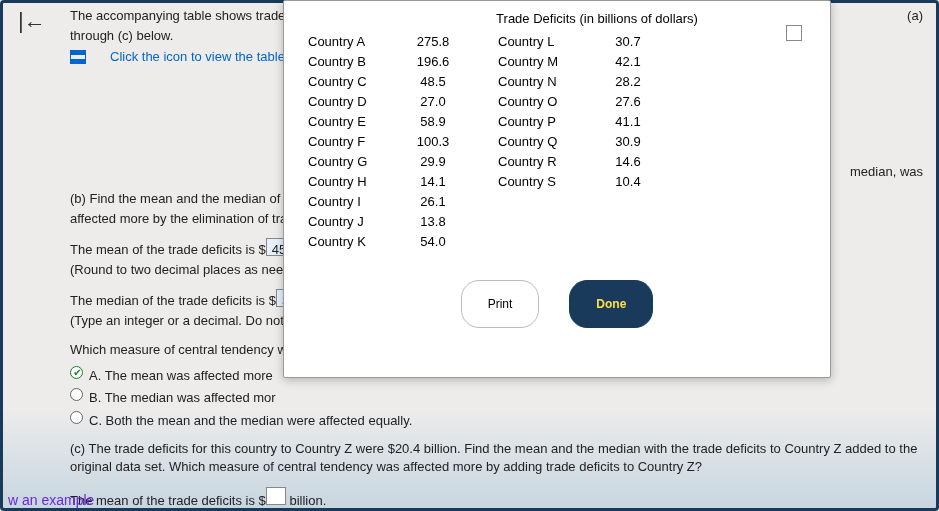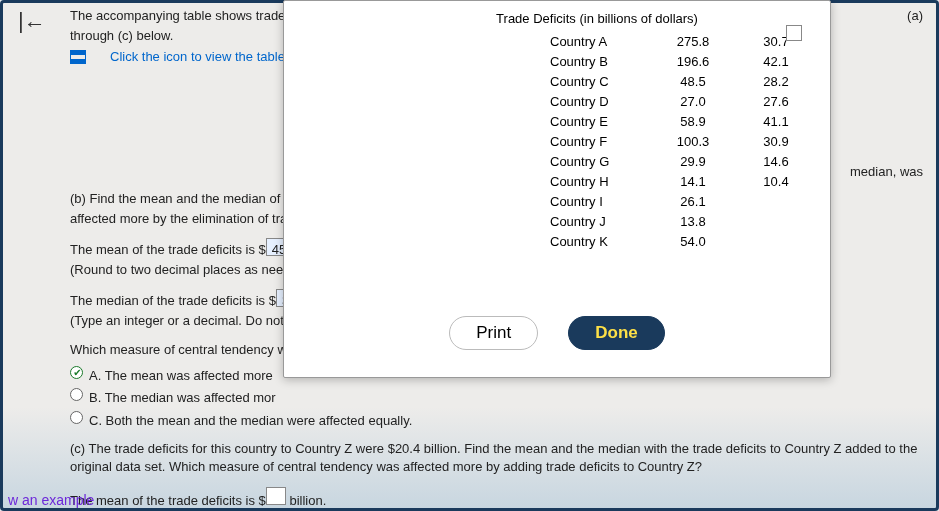--- a/index.html
+++ b/index.html
@@ -99,22 +99,22 @@
       padding: 10px 24px 14px 24px;
     }
     .modal-title {
       text-align: center;
       font-size: 13px;
       margin-bottom: 6px;
       margin-left: 80px;
     }
     .data-grid {
       display: flex;
-      gap: 18px;
-      justify-content: flex-end;
+      gap: 0;
+      justify-content: flex-start;
     }
     .col { display: flex; flex-direction: column; }
     .col.names { width: 90px; }
     .col.vals { width: 70px; text-align: center; }
     .col.names2 { width: 100px; margin-left: 30px; }
     .col.vals2 { width: 60px; text-align: center; }
     .cell { height: 20px; line-height: 20px; font-size: 13px; }
     .copy-icon {
       position: absolute;
       right: 28px;
@@ -131,27 +131,26 @@
       border: 1px solid #888;
       background: #fff;
     }
     .modal-buttons {
       display: flex;
       justify-content: center;
       gap: 30px;
       margin-top: 28px;
     }
     .btn {
-      padding: 6px 26px;
+      padding: 16px 26px;
       border-radius: 18px;
-      font-size: 17px;
+      font-size: 12px;
       cursor: pointer;
       border: 1px solid #bbb;
       background: #fff;
-      margin-top: 36px;
     }
     .btn.primary {
       background: #1a3a5c;
       color: #fde047;
       border-color: #1a3a5c;
       font-weight: bold;
     }
     .footer-text {
       position: absolute;
       bottom: 3px;
@@ -243,20 +242,30 @@
         <div class="cell">48.5</div>
         <div class="cell">27.0</div>
         <div class="cell">58.9</div>
         <div class="cell">100.3</div>
         <div class="cell">29.9</div>
         <div class="cell">14.1</div>
         <div class="cell">26.1</div>
         <div class="cell">13.8</div>
         <div class="cell">54.0</div>
       </div>
+    <div class="col names2" id="col-rn">
+        <div class="cell">Country L</div>
+        <div class="cell">Country M</div>
+        <div class="cell">Country N</div>
+        <div class="cell">Country O</div>
+        <div class="cell">Country P</div>
+        <div class="cell">Country Q</div>
+        <div class="cell">Country R</div>
+        <div class="cell">Country S</div>
+      </div>
     <div class="col vals2" id="col-rv">
         <div class="cell">30.7</div>
         <div class="cell">42.1</div>
         <div class="cell">28.2</div>
         <div class="cell">27.6</div>
         <div class="cell">41.1</div>
         <div class="cell">30.9</div>
         <div class="cell">14.6</div>
         <div class="cell">10.4</div>
       </div>

